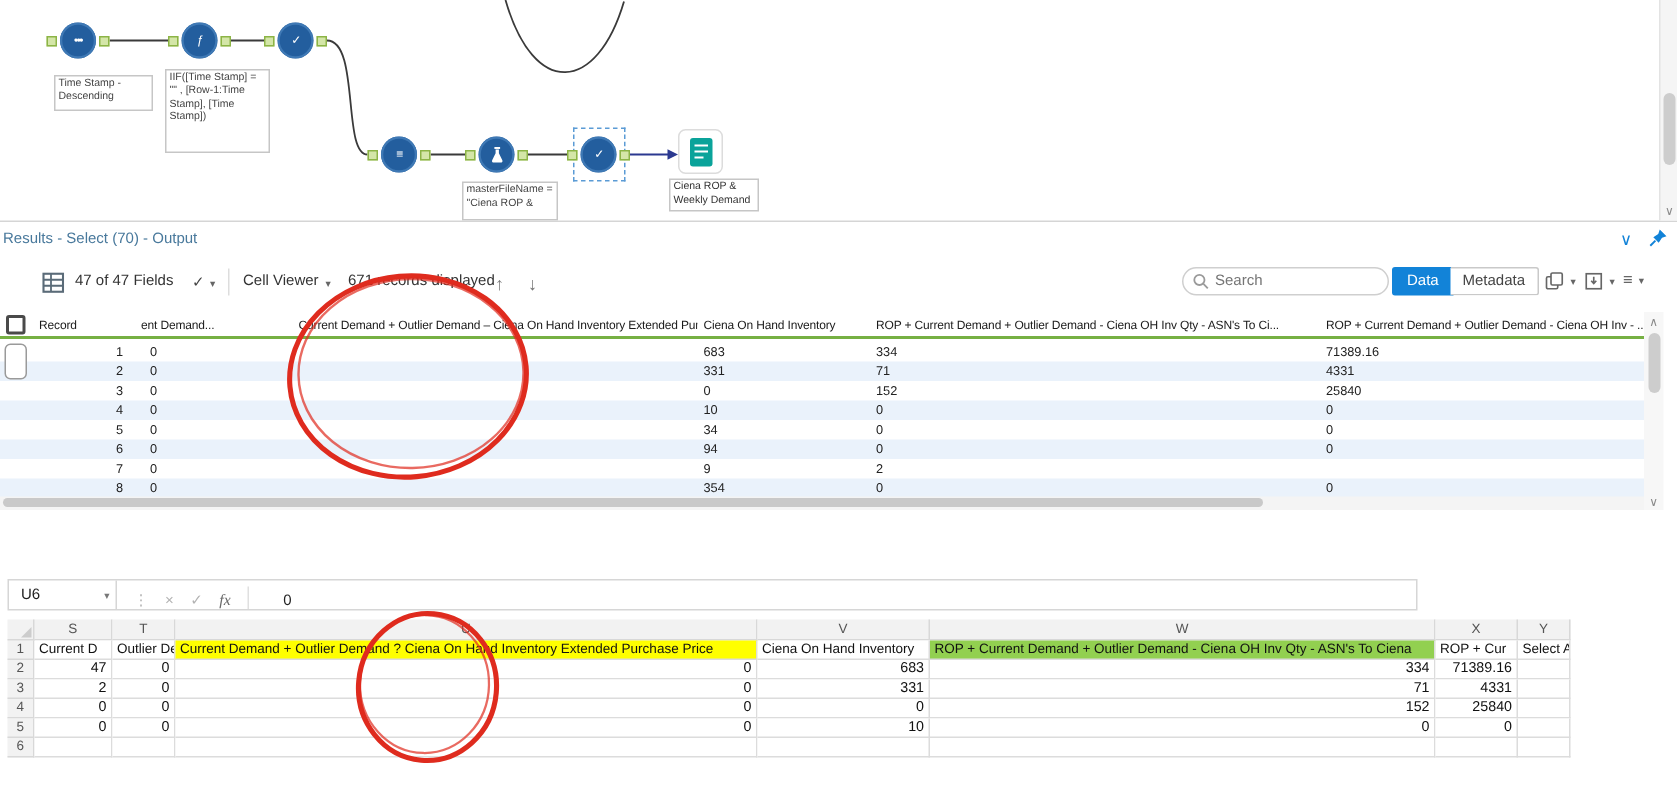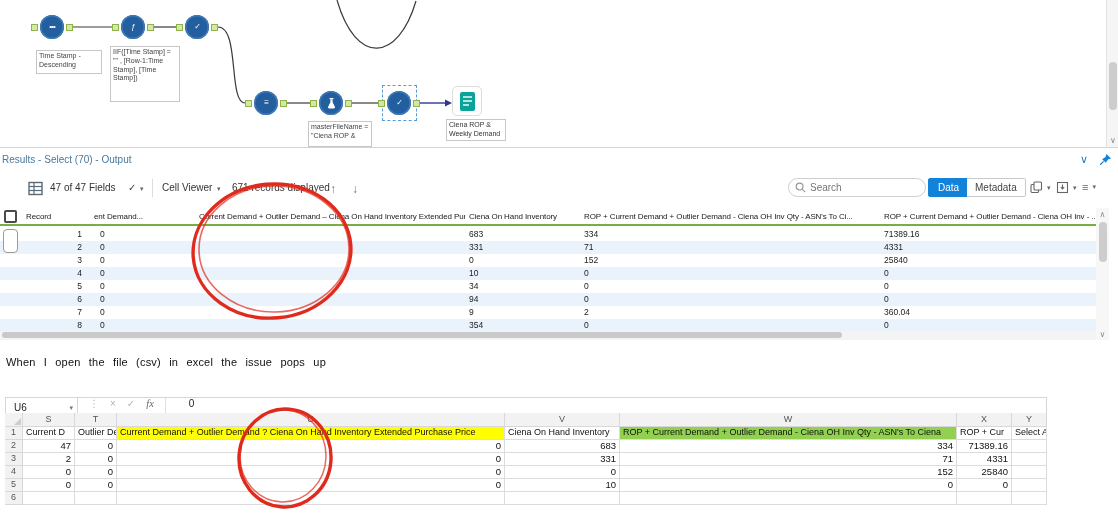--- a/index.html
+++ b/index.html
@@ -55,21 +55,21 @@
   .r-hscroll .thumb{position:absolute;left:2px;top:1px;width:840px;height:6px;background:#c9c9c9;border-radius:3px}
   .r-vscroll{position:absolute;left:1096px;top:60px;width:13px;height:132px;background:#f7f7f7}
   .r-vscroll .sarr{position:absolute;left:0;width:13px;height:12px;color:#8a8a8a;font-size:8px;display:flex;align-items:center;justify-content:center}
   .r-vscroll .thumb{position:absolute;left:2.5px;top:14px;width:8px;height:40px;background:#cdcdcd;border-radius:4px}
 
   
   .note{position:absolute;left:6px;top:356px;font-size:11px;color:#111;word-spacing:5px;letter-spacing:.2px;z-index:2}
 
   
   .excel{position:absolute;left:5px;top:386px;width:1048px;height:143px;z-index:2}
-  .fbar{position:absolute;left:0;top:11px;width:1042px;height:21px;border:1px solid #d6d6d6;background:#fff;display:flex;align-items:flex-start}
+  .fbar{position:absolute;left:0;top:0;width:940px;height:21px;border:1px solid #d6d6d6;background:#fff;display:flex;align-items:flex-end}
   .namebox{width:72px;height:100%;border-right:1px solid #d6d6d6;display:flex;align-items:center;font-size:10px;color:#222;padding-left:8px;position:relative}
   .namebox .nb-caret{position:absolute;right:4px;top:6px;font-size:7px;color:#777}
   .fb-ico{font-size:10px;color:#b3b3b3;margin-left:11px}
   .fb-fx{font-style:italic;color:#6a6a6a;font-size:10.5px;margin-left:11px;font-family:"Liberation Serif",serif}
   .fb-div{width:1px;height:15px;background:#e0e0e0;margin-left:11px}
   .fb-val{font-size:10px;color:#222;margin-left:23px}
   .grid{position:absolute;left:0;top:27px;background:#fff}
   .xl-letters{display:flex;height:14px}
   .xl-corner{width:18px;flex:none;background:#f2f2f2;border-right:1px solid #d8d8d8;border-bottom:1px solid #d8d8d8;position:relative}
   .xl-corner:after{content:"";position:absolute;right:1px;bottom:1px;border-left:7px solid transparent;border-bottom:7px solid #cccccc}
@@ -292,21 +292,20 @@
           <div class="rd-cell rc4">0</div>
           <div class="rd-cell rc5">0</div>
         </div>
         <div class="r-row">
           <div class="rg"></div>
           <div class="rd-cell rc0">7</div>
           <div class="rd-cell rc1">0</div>
           <div class="rd-cell rc2"></div>
           <div class="rd-cell rc3">9</div>
           <div class="rd-cell rc4">2</div>
-          <div class="rd-cell rc5">360.04</div>
         </div>
         <div class="r-row alt">
           <div class="rg"></div>
           <div class="rd-cell rc0">8</div>
           <div class="rd-cell rc1">0</div>
           <div class="rd-cell rc2"></div>
           <div class="rd-cell rc3">354</div>
           <div class="rd-cell rc4">0</div>
           <div class="rd-cell rc5">0</div>
         </div>
@@ -315,21 +314,20 @@
     <div class="r-hscroll">
       <div class="thumb"></div>
     </div>
     <div class="r-vscroll">
       <div class="sarr" style="top:0">∧</div>
       <div class="thumb"></div>
       <div class="sarr" style="bottom:0">∨</div>
     </div>
   </div>
 
-  <div class="note">When I open the file (csv) in excel the issue pops up</div>
 
   <div class="excel">
     <div class="fbar">
       <div class="namebox">
         <span>U6</span>
         <span class="nb-caret">▾</span>
       </div>
       <span class="fb-ico">⋮</span>
       <span class="fb-ico">×</span>
       <span class="fb-ico">✓</span>

